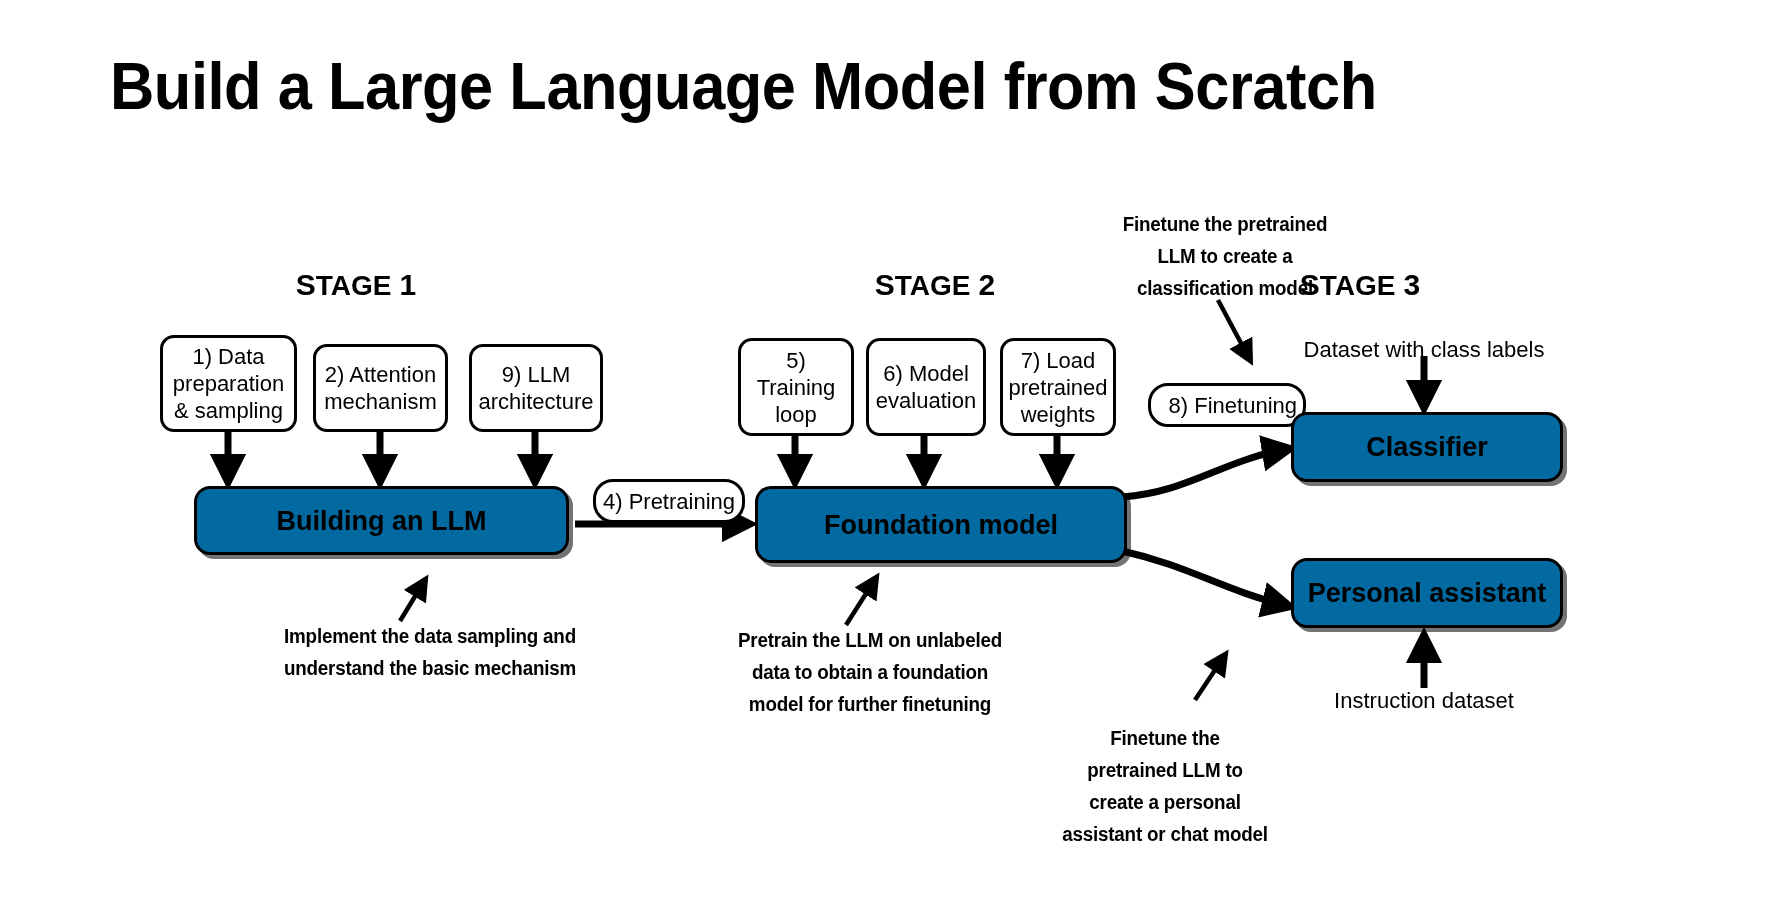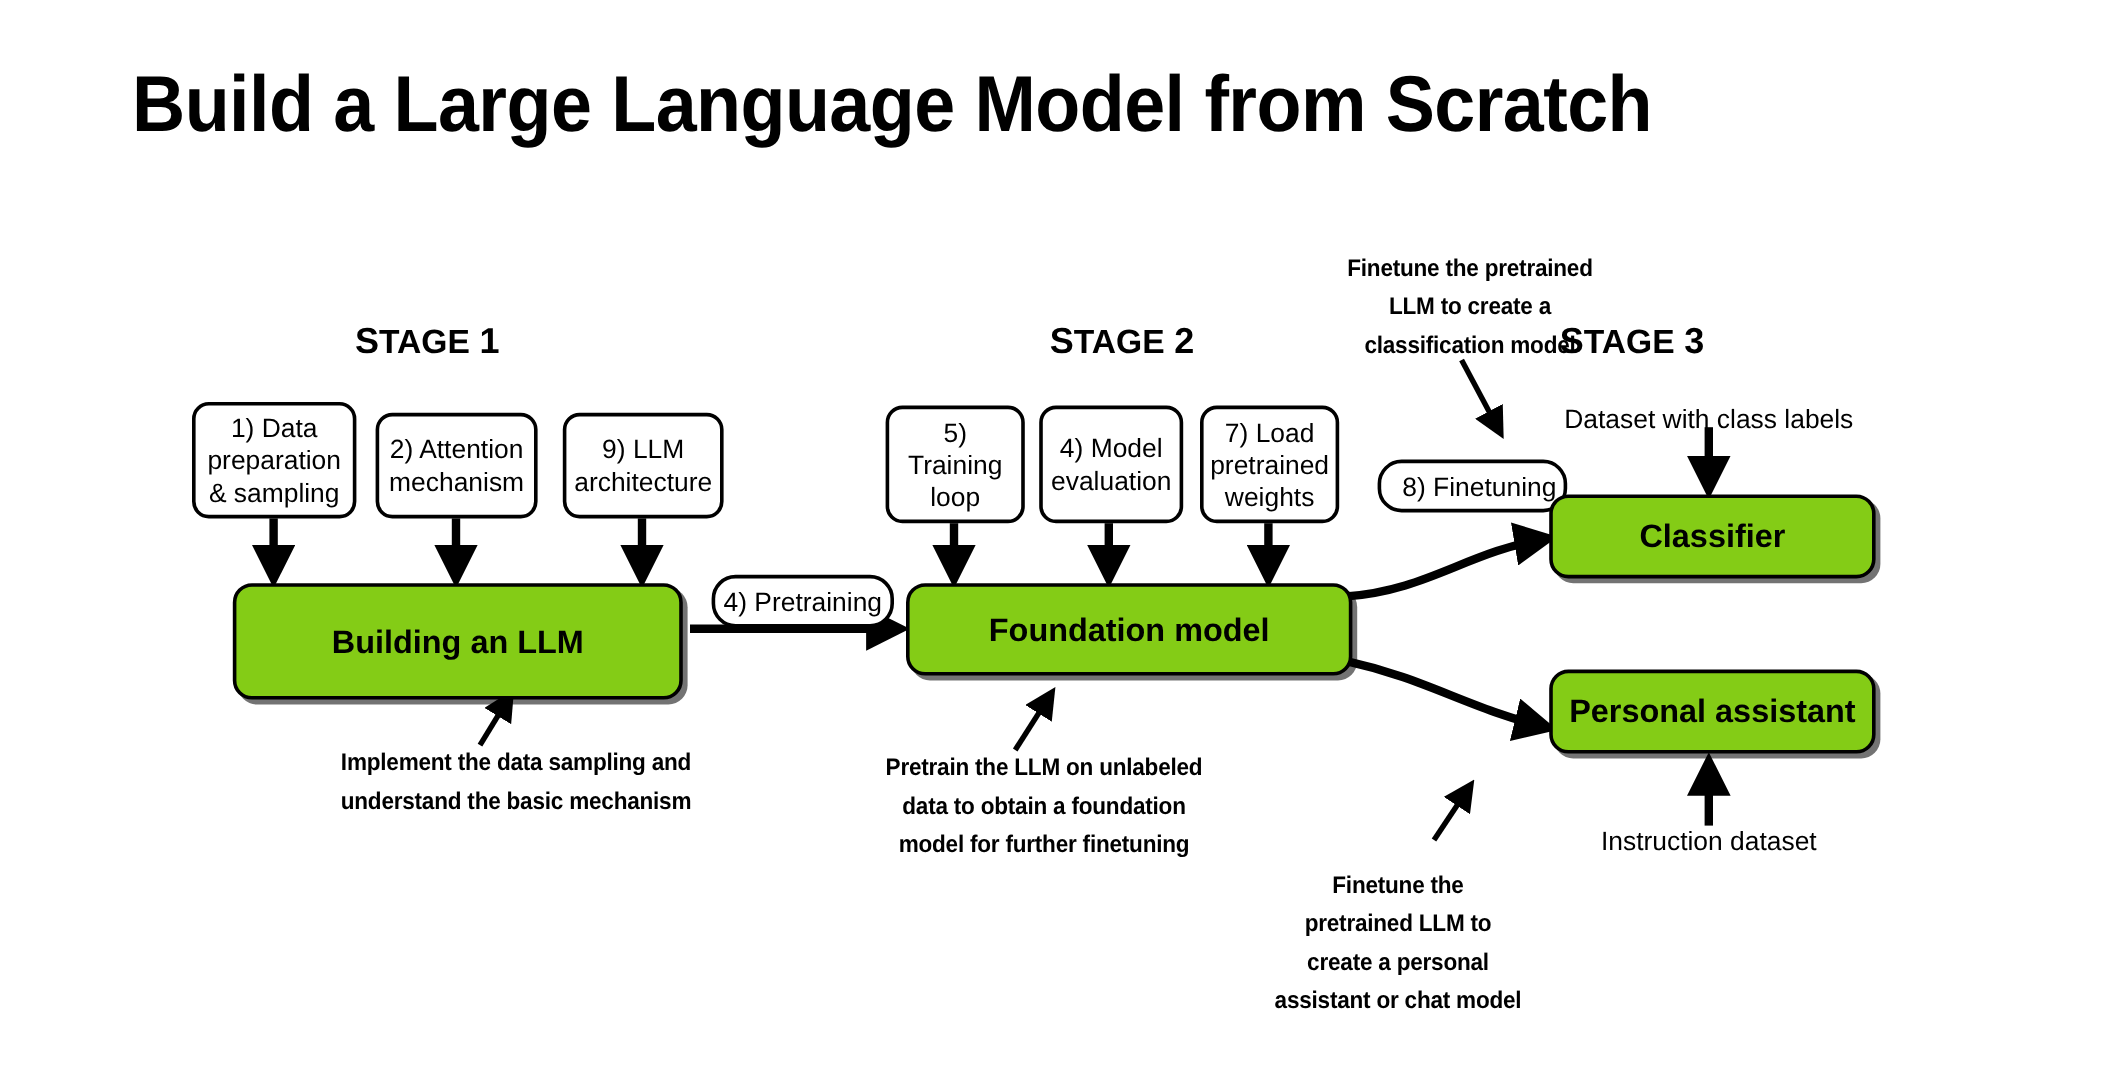--- a/index.html
+++ b/index.html
@@ -74,21 +74,21 @@
   }
   .node-box.pill {
     border-radius: 20px;
     font-size: 22px;
   }
 
   
   .blue-box {
     position: absolute;
     box-sizing: border-box;
-    background: #84cc16;
+    background: #0369a1;
     border: 3px solid #000000;
     border-radius: 16px;
     display: flex;
     align-items: center;
     justify-content: center;
     text-align: center;
     font-family: "Liberation Sans", sans-serif;
     font-weight: 700;
     font-size: 27px;
     line-height: 32px;
@@ -191,34 +191,34 @@
     <span>2) Attention mechanism</span>
   </div>
   <div class="node-box" style="left:469px; top:344px; width:134px; height:88px;">
     <span>9) LLM architecture</span>
   </div>
 
   <div class="node-box" style="left:738px; top:338px; width:116px; height:98px;">
     <span>5) Training loop</span>
   </div>
   <div class="node-box" style="left:866px; top:338px; width:120px; height:98px;">
-    <span>4) Model evaluation</span>
+    <span>6) Model evaluation</span>
   </div>
   <div class="node-box" style="left:1000px; top:338px; width:116px; height:98px;">
     <span>7) Load pretrained weights</span>
   </div>
 
   <div class="node-box pill" style="left:593px; top:479px; width:152px; height:44px;">
     <span>4) Pretraining</span>
   </div>
   <div class="node-box pill" style="left:1148px; top:383px; width:158px; height:44px;justify-content:flex-end;">
     <span>8) Finetuning</span>
   </div>
 
-  <div class="blue-box" style="left:194px; top:486px; width:375px; height:97px;">
+  <div class="blue-box" style="left:194px; top:486px; width:375px; height:69px;">
     <span>Building an LLM</span>
   </div>
 
   <div class="blue-box" style="left:755px; top:486px; width:372px; height:77px;">
     <span>Foundation model</span>
   </div>
 
   <div class="blue-box" style="left:1291px; top:412px; width:272px; height:70px;">
     <span>Classifier</span>
   </div>

